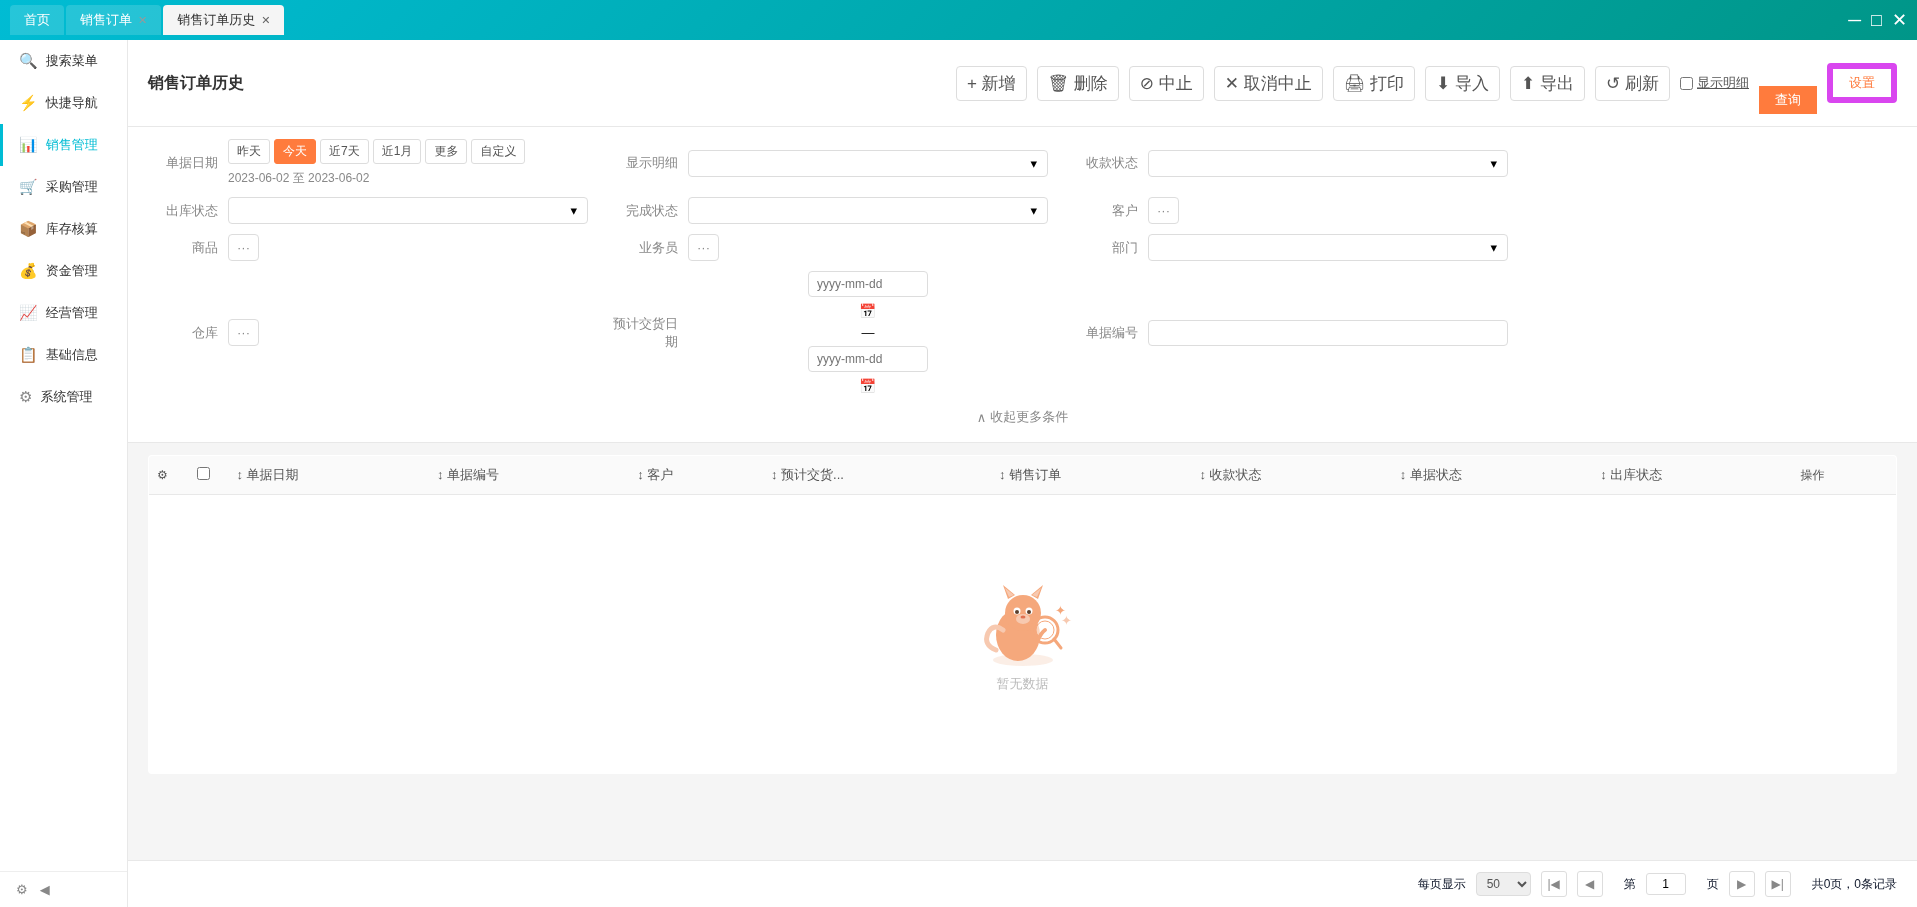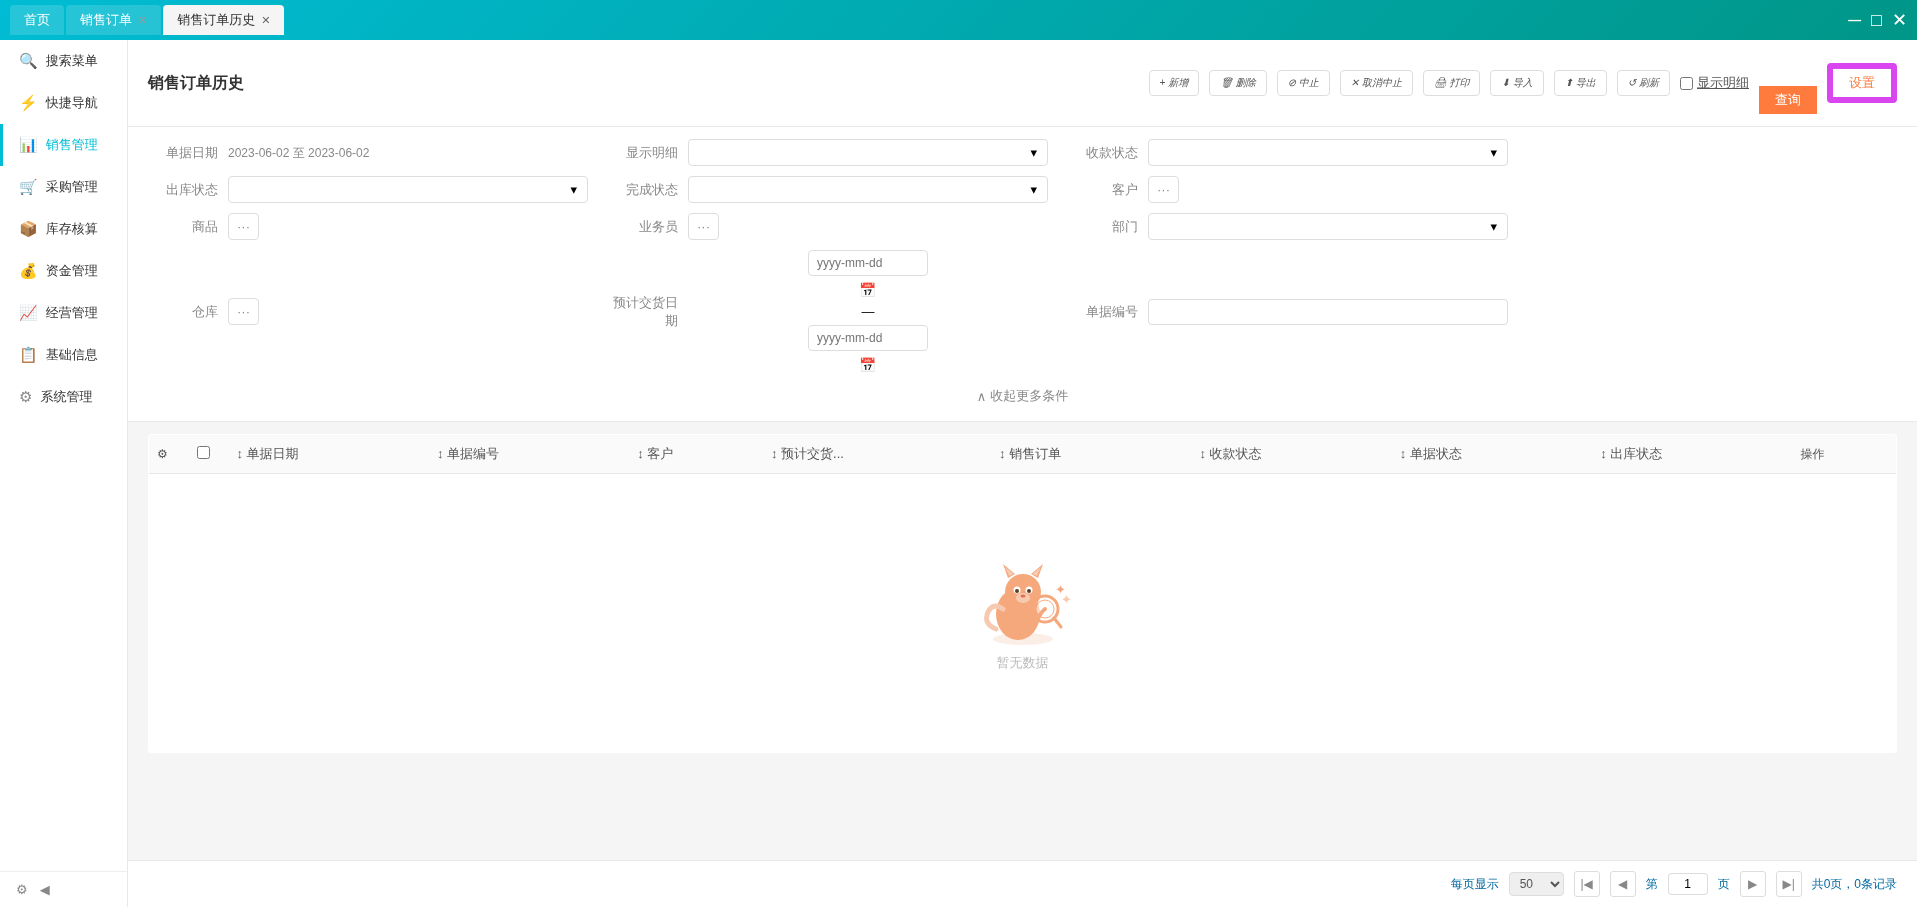--- a/index.html
+++ b/index.html
@@ -126,22 +126,21 @@
     .btn-tool {
       display: flex;
       align-items: center;
       gap: 4px;
       padding: 5px 10px;
       background: #fff;
       border: 1px solid #ddd;
       border-radius: 4px;
       cursor: pointer;
       color: #555;
-      font-size: 10px;
-      font-style: italic;
+      font-size: 17px;
     }
     .btn-orange {
       background: #ff7b3d;
       color: #fff;
       border: none;
       padding: 5px 16px;
       border-radius: 0;
       cursor: pointer;
       font-size: 13px;
       margin-top: 34px;
@@ -302,21 +301,21 @@
     .pagination-bar {
       background: #fff;
       border-top: 1px solid #e8e8e8;
       padding: 10px 20px;
       display: flex;
       align-items: center;
       justify-content: flex-end;
       gap: 10px;
       flex-shrink: 0;
     }
-    .pagination-bar span { font-size: 12px; color: #0369a1; }
+    .pagination-bar span { font-size: 12px; color: #0f172a; margin-left: 11px; }
     .page-size-select {
       border: 1px solid #ddd;
       border-radius: 4px;
       padding: 3px 6px;
       font-size: 12px;
       color: #555;
       cursor: pointer;
     }
     .page-nav-btn {
       width: 26px;
@@ -432,20 +431,28 @@
           <button class="btn-outline-orange">设置</button>
         </div>
       </div>
     </div>
 
     <div class="filter-area">
 
       <div class="filter-row">
         <span class="filter-label">单据日期</span>
         <div class="filter-control" style="display:flex;flex-direction:column;gap:4px;">
+          <div class="date-picker-group">
+            <button class="date-btn">昨天</button>
+            <button class="date-btn active">今天</button>
+            <button class="date-btn">近7天</button>
+            <button class="date-btn">近1月</button>
+            <button class="date-btn">更多</button>
+            <button class="date-btn">自定义</button>
+          </div>
           <span class="date-range">2023-06-02 至 2023-06-02</span>
         </div>
 
         <span class="filter-label">显示明细</span>
         <div class="filter-control">
           <div class="select-box">
             <span class="placeholder"></span>
             <span>▾</span>
           </div>
         </div>

